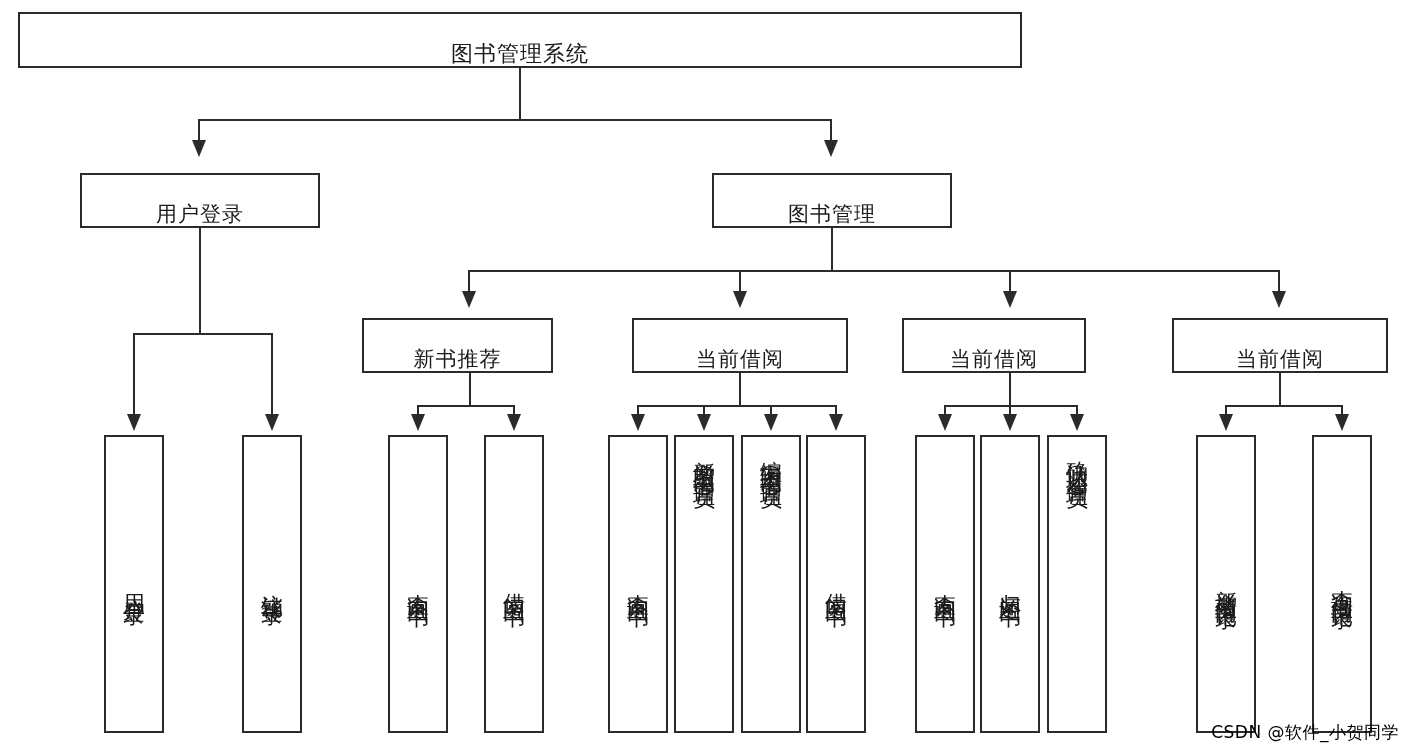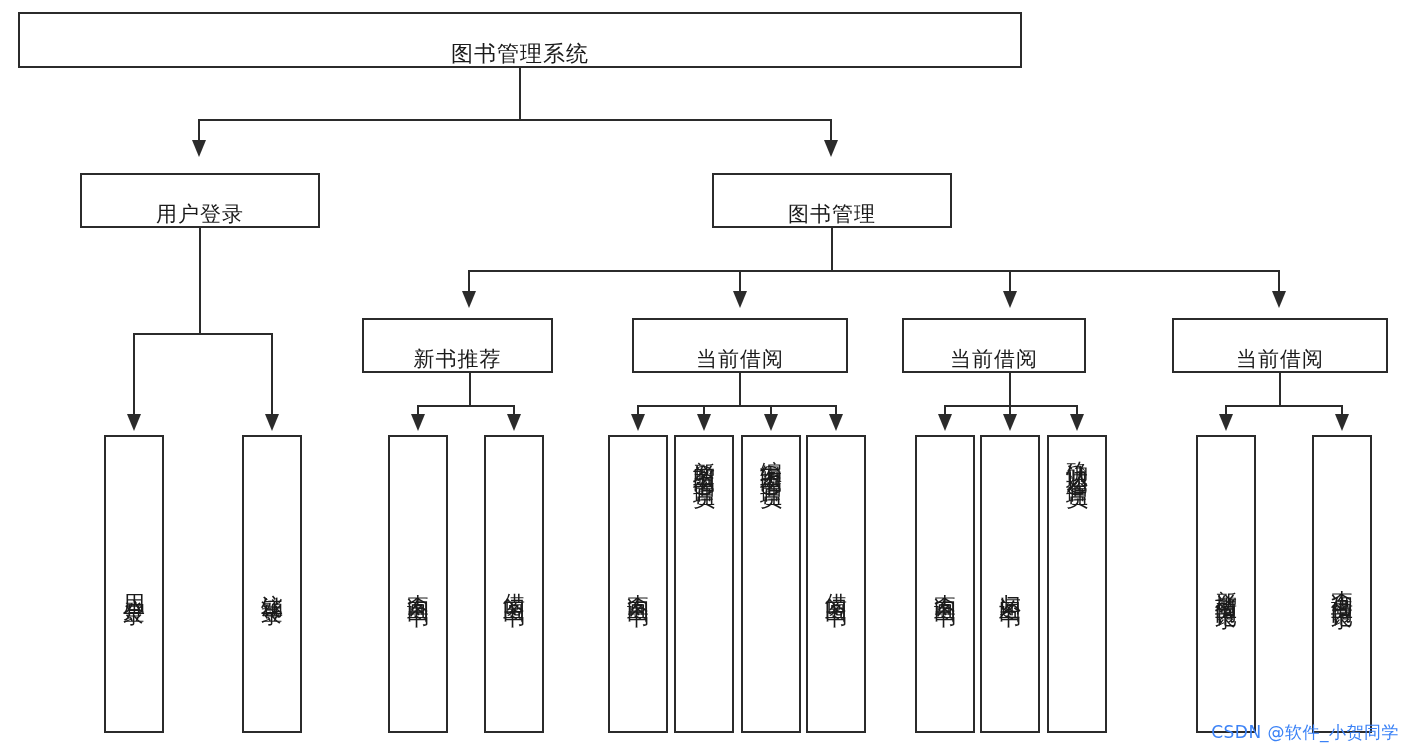--- a/index.html
+++ b/index.html
@@ -71,21 +71,21 @@
     border-right:7px solid transparent;
     border-top:17px solid #2b2b2b;
     z-index:2;
   }
   
   #watermark{
     position:absolute;
     right:6px;
     bottom:3px;
     font-size:17px;
-    color:#3b82f6;
+    color:#000000;
     letter-spacing:0.5px;
     z-index:5;
     white-space:nowrap;
   }
 </style>
 </head>
 <body>
 
 <div id="canvas">
 

